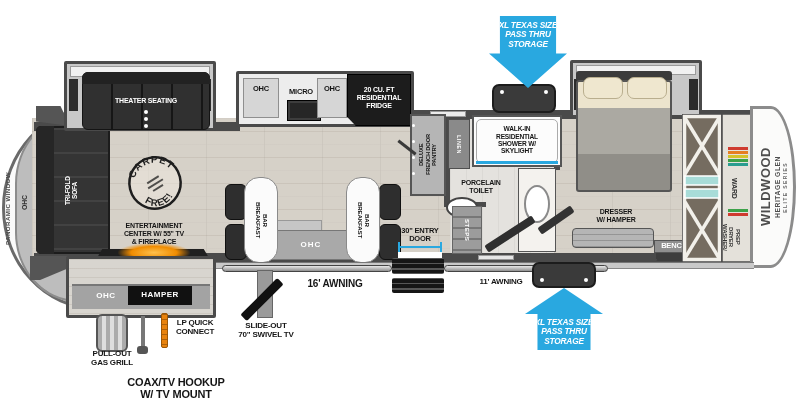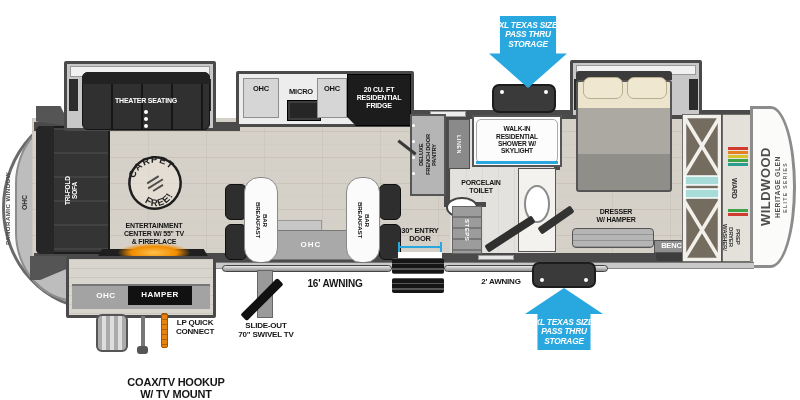--- a/index.html
+++ b/index.html
@@ -214,21 +214,21 @@
               border-radius:0 26px 26px 0 / 0 84px 84px 0;display:flex;align-items:center;justify-content:center;gap:1px;">
     <span class="v-up" style="font-weight:800;font-size:13px;letter-spacing:.5px;color:#4e4e4e;">WILDWOOD</span>
     <span class="v-up" style="font-weight:700;font-size:6.8px;letter-spacing:.5px;color:#4e4e4e;">HERITAGE GLEN</span>
     <span class="v-up" style="font-weight:700;font-size:5px;letter-spacing:1.4px;color:#6a6a6a;">ELITE SERIES</span>
   </div>
 
   <div class="abs" style="left:214px;top:262px;width:540px;height:7px;background:#c9c9c9;border-top:1px solid #777;border-bottom:1px solid #888;"></div>
   <div class="abs" style="left:222px;top:265px;width:170px;height:7px;background:linear-gradient(180deg,#e8e8e8,#8f8f8f);border:1px solid #444;border-radius:4px;"></div>
   <div class="abs" style="left:444px;top:265px;width:164px;height:7px;background:linear-gradient(180deg,#e8e8e8,#8f8f8f);border:1px solid #444;border-radius:4px;"></div>
   <div class="lbl" style="left:298px;top:277px;width:74px;height:13px;font-size:10px;">16' AWNING</div>
-  <div class="lbl" style="left:464px;top:276px;width:74px;height:13px;font-size:8px;">2' AWNING</div>
+  <div class="lbl" style="left:464px;top:276px;width:74px;height:13px;font-size:8px;">11' AWNING</div>
 
   <div class="abs" style="left:398px;top:252px;width:44px;height:13px;background:#fff;"></div>
   <div class="lbl" style="left:388px;top:224px;width:64px;height:22px;font-size:7.5px;">30" ENTRY
 DOOR</div>
   <div class="abs" style="left:398px;top:246px;width:44px;height:2px;background:#29a8e0;"></div>
   <div class="abs" style="left:398px;top:242px;width:2px;height:10px;background:#29a8e0;"></div>
   <div class="abs" style="left:440px;top:242px;width:2px;height:10px;background:#29a8e0;"></div>
 
   <div class="abs" style="left:392px;top:258px;width:52px;height:16px;background:#161616;border-radius:2px;
               background-image:repeating-linear-gradient(180deg, rgba(255,255,255,.28) 0 1.5px, rgba(0,0,0,0) 1.5px 5px);"></div>
@@ -245,20 +245,22 @@
 
   <div class="abs slide" style="left:66px;top:256px;width:150px;height:62px;background:#d8d5cf;
               background-image:repeating-linear-gradient(180deg, rgba(120,104,88,.12) 0 1px, rgba(0,0,0,0) 1px 9px);"></div>
   <div class="abs" style="left:72px;top:284px;width:138px;height:25px;background:#a3a3a3;border-top:2px solid #777;"></div>
   <div class="lbl" style="left:86px;top:288px;width:40px;height:16px;font-size:8px;color:#fff;letter-spacing:.5px;">OHC</div>
   <div class="abs" style="left:128px;top:286px;width:64px;height:19px;background:#111;"></div>
   <div class="lbl" style="left:128px;top:288px;width:64px;height:15px;font-size:8px;color:#fff;letter-spacing:.5px;">HAMPER</div>
 
   <div class="abs" style="left:96px;top:314px;width:32px;height:38px;border:2px solid #555;border-radius:6px;
               background:repeating-linear-gradient(90deg,#ababab 0 4px,#dedede 4px 8px);"></div>
+  <div class="lbl" style="left:80px;top:346px;width:64px;height:26px;font-size:8px;">PULL-OUT
+GAS GRILL</div>
 
   <div class="abs" style="left:141px;top:316px;width:4px;height:34px;background:#777;"></div>
   <div class="abs" style="left:137px;top:346px;width:11px;height:8px;background:#555;border-radius:3px;"></div>
   <div class="lbl" style="left:127px;top:349px;width:98px;height:24px;font-size:11px;margin-top:27px;">COAX/TV HOOKUP
 W/ TV MOUNT</div>
 
   <div class="abs" style="left:161px;top:313px;width:7px;height:35px;background:#e8820c;border:1px solid #9c5605;border-radius:2px;
               background-image:repeating-linear-gradient(180deg, rgba(0,0,0,.25) 0 1px, rgba(0,0,0,0) 1px 5px);"></div>
   <div class="lbl" style="left:168px;top:317px;width:54px;height:22px;font-size:8px;">LP QUICK
 CONNECT</div>

